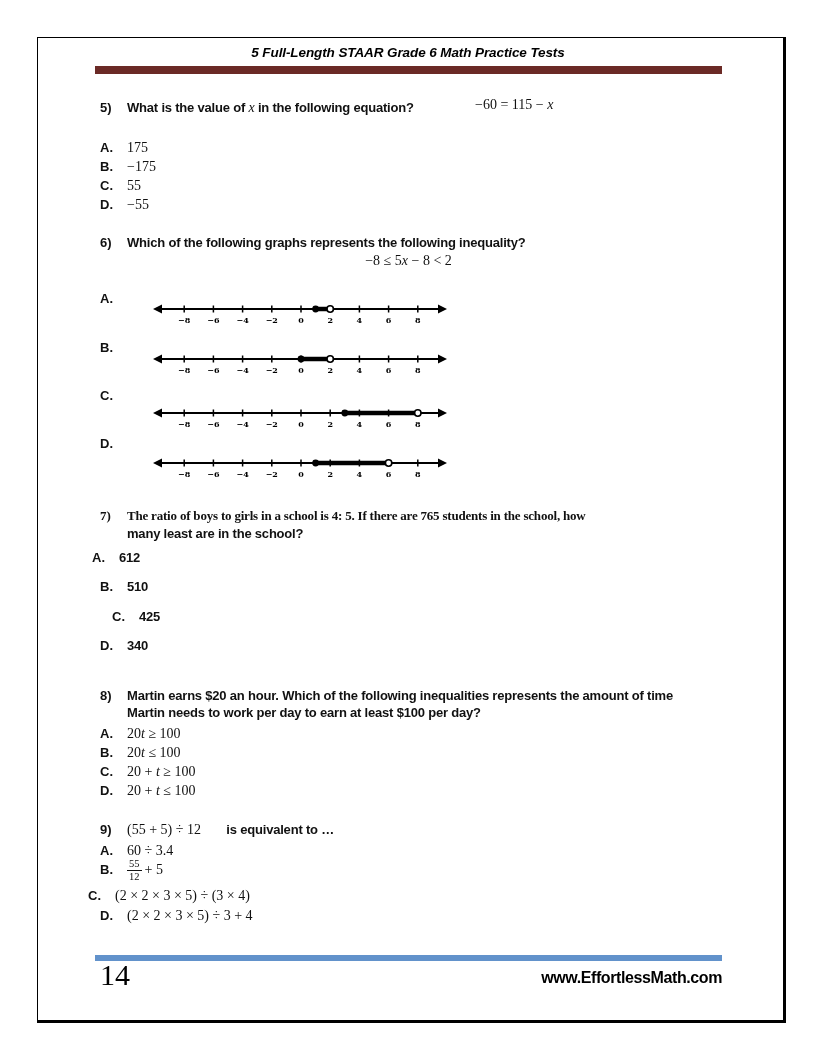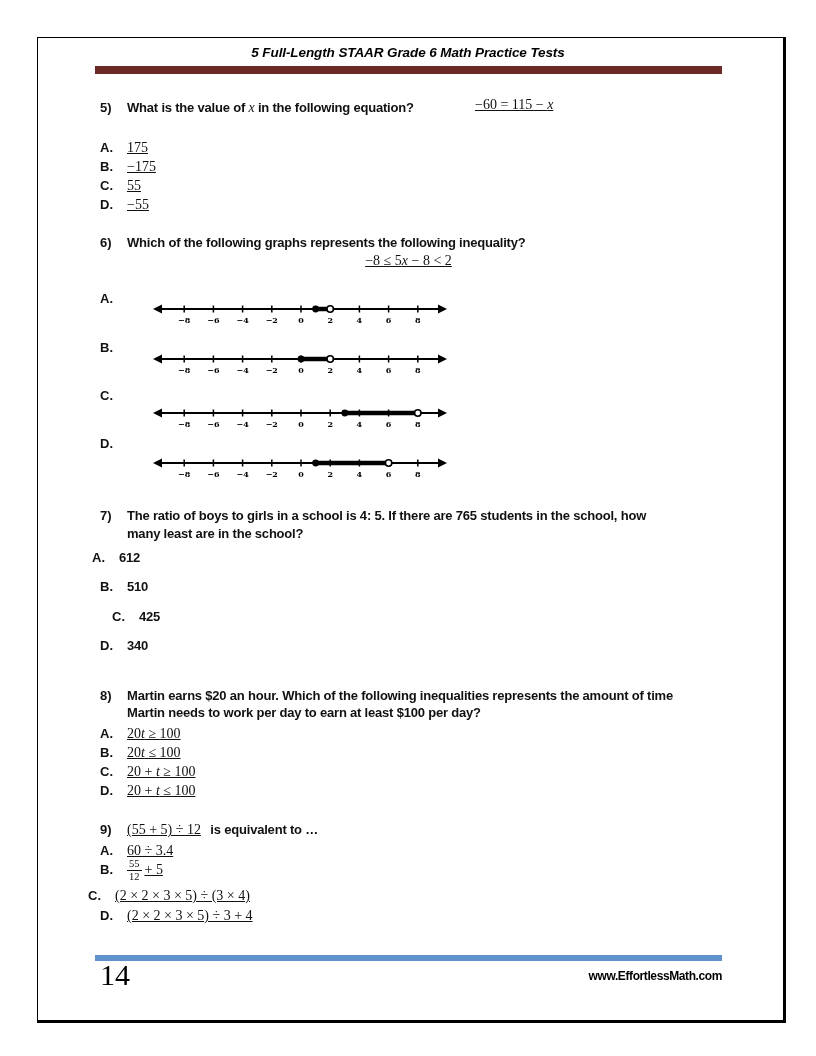--- a/index.html
+++ b/index.html
@@ -19,26 +19,26 @@
     font-size:13.5px; font-weight:bold; font-style:italic; letter-spacing:-0.1px; color:#000;
   }
   .header-rule { position:absolute; top:66px; left:95px; width:627px; height:8px; }
   .footer-rule { position:absolute; top:955px; left:95px; width:627px; height:6px; }
   .page-number {
     position:absolute; top:958px; left:100px;
     font-family:"Liberation Serif", serif; font-size:30px; color:#000;
   }
   .website {
     position:absolute; top:969px; right:94px;
-    font-size:12px; font-weight:bold; letter-spacing:-0.4px; color:#000;
+    font-size:16px; font-weight:bold; letter-spacing:-0.4px; color:#000;
   }
   .qnum, .letter { font-weight:bold; font-size:13px; }
   .letter { display:inline-block; width:27px; }
   .qtext { font-weight:bold; font-size:13px; letter-spacing:-0.2px; }
-  .math { font-family:"Liberation Serif", serif; font-size:14px;text-decoration:underline; }
+  .math { font-family:"Liberation Serif", serif; font-size:14px; }
   .math i, .qtext i {
     font-family:"Liberation Serif", serif; font-style:italic;
     font-weight:normal; font-size:14px;
   }
   .ineq-center { left:95px; width:627px; text-align:center; }
   .frac {
     display:inline-block; vertical-align:-0.55em; text-align:center;
     font-family:"Liberation Serif", serif; font-size:10.5px; line-height:1.1;
   }
   .frac .num { display:block; border-bottom:1px solid #111; padding:0 2px; }
@@ -180,41 +180,41 @@
       <line x1="238.6" y1="7.5" x2="238.6" y2="14.5" stroke="#000" stroke-width="1.5"></line>
       <text x="238.6" y="25" text-anchor="middle" font-size="8" font-weight="bold" font-family="DejaVu Serif, serif" fill="#000">6</text>
       <line x1="267.8" y1="7.5" x2="267.8" y2="14.5" stroke="#000" stroke-width="1.5"></line>
       <text x="267.8" y="25" text-anchor="middle" font-size="8" font-weight="bold" font-family="DejaVu Serif, serif" fill="#000">8</text>
       <line x1="165.6" y1="11" x2="238.6" y2="11" stroke="#000" stroke-width="4.5"></line>
       <circle cx="165.6" cy="11" r="3.4" fill="#000"></circle>
       <circle cx="238.6" cy="11" r="3.2" fill="#fff" stroke="#000" stroke-width="1.6"></circle>
     </svg>
   </div>
 
-<div class="abs" style="left:100px; top:506px; width:650px;">
+<div class="abs" style="left:100px; top:506px; width:650px;font-family:Liberation Serif, serif;">
   <span class="letter">7)</span><span class="qtext">The ratio of boys to girls in a school is 4: 5. If there are 765 students in the school, how</span>
 </div>
 <div class="abs qtext" style="left:127px; top:526px;">many least are in the school?</div>
 <div class="abs" style="left:92px; top:548px;"><span class="letter">A.</span><span class="qtext">612</span></div>
 <div class="abs" style="left:100px; top:577px;"><span class="letter">B.</span><span class="qtext">510</span></div>
 <div class="abs" style="left:112px; top:607px;"><span class="letter">C.</span><span class="qtext">425</span></div>
 <div class="abs" style="left:100px; top:636px;"><span class="letter">D.</span><span class="qtext">340</span></div>
 
 <div class="abs" style="left:100px; top:686px; width:660px;">
   <span class="letter">8)</span><span class="qtext">Martin earns $20 an hour. Which of the following inequalities represents the amount of time</span>
 </div>
 <div class="abs qtext" style="left:127px; top:705px;">Martin needs to work per day to earn at least $100 per day?</div>
 <div class="abs" style="left:100px; top:724px;"><span class="letter">A.</span><span class="math">20<i>t</i> ≥ 100</span></div>
 <div class="abs" style="left:100px; top:743px;"><span class="letter">B.</span><span class="math">20<i>t</i> ≤ 100</span></div>
 <div class="abs" style="left:100px; top:762px;"><span class="letter">C.</span><span class="math">20 + <i>t</i> ≥ 100</span></div>
 <div class="abs" style="left:100px; top:781px;"><span class="letter">D.</span><span class="math">20 + <i>t</i> ≤ 100</span></div>
 
 <div class="abs" style="left:100px; top:820px; width:640px;">
   <span class="letter">9)</span><span class="math">(55 + 5) ÷ 12</span>
-  <span class="qtext" style="margin-left:5px;">is equivalent to …</span>
+  <span class="qtext" style="margin-left:21px;">is equivalent to …</span>
 </div>
 <div class="abs" style="left:100px; top:841px;"><span class="letter">A.</span><span class="math">60 ÷ 3.4</span></div>
 <div class="abs" style="left:100px; top:858px;">
   <span class="letter">B.</span><span class="frac"><span class="num">55</span><span class="den">12</span></span><span class="math" style="margin-left:3px;">+ 5</span>
 </div>
 <div class="abs" style="left:88px; top:886px;"><span class="letter">C.</span><span class="math">(2 × 2 × 3 × 5) ÷ (3 × 4)</span></div>
 <div class="abs" style="left:100px; top:906px;"><span class="letter">D.</span><span class="math">(2 × 2 × 3 × 5) ÷ 3 + 4</span></div>
 
 <div class="footer-rule" style="background: rgb(98, 146, 203);"></div>
 <div class="page-number">14</div>

